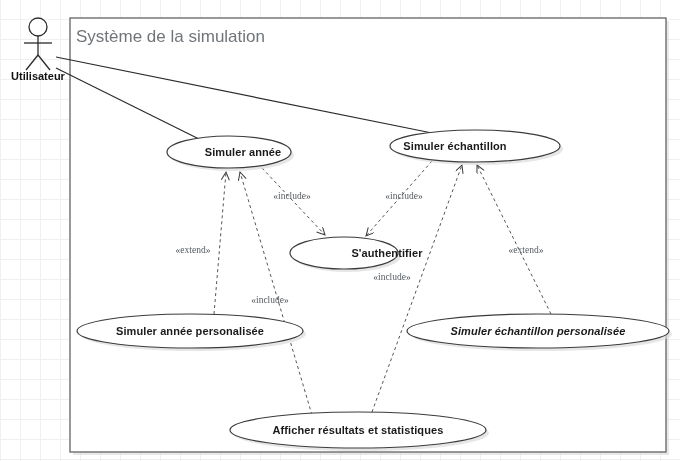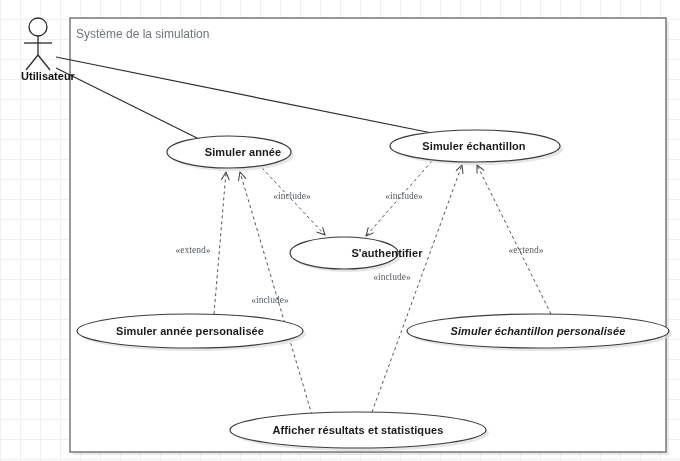--- a/index.html
+++ b/index.html
@@ -36,25 +36,24 @@
     transform:translate(-50%,-50%);
     font-family:Liberation Serif, serif;
   }
   .actor-label{
     position:absolute;
     font-weight:bold;
     font-size:11px;
     color:#111;
     white-space:nowrap;
     transform:translate(-50%,0);
-    padding-left:20px;
   }
   .sys-title{
     position:absolute;
-    font-size:12px;
+    font-size:17px;
     color:#70757a;
     white-space:nowrap;
   }
 </style>
 </head>
 <body>
 
 <div id="grid"></div>
 
 <svg id="canvas" viewBox="0 0 680 461">
@@ -115,21 +114,21 @@
     <ellipse cx="361" cy="433" rx="128" ry="18" fill="#dcdcdc" opacity="0.7"></ellipse>
     <ellipse cx="358" cy="430" rx="128" ry="18" fill="#ffffff" stroke="#3b3b3b" stroke-width="1.2"></ellipse>
   </g>
 </svg>
 
 <div class="sys-title" style="left:76px;top:27px;">Système de la simulation</div>
 
 <div class="actor-label" style="left:38px;top:70px;">Utilisateur</div>
 
 <div class="uc-label" style="left:229px;top:152px;margin-left:14px;">Simuler année</div>
-<div class="uc-label" style="left:474px;top:146px;">Simuler échantillon</div>
+<div class="uc-label" style="left:455px;top:146px;">Simuler échantillon</div>
 <div class="uc-label" style="left:344px;top:253px;margin-left:43px;">S'authentifier</div>
 <div class="uc-label" style="left:190px;top:331px;">Simuler année personalisée</div>
 <div class="uc-label" style="left:538px;top:331px;font-style:italic;">Simuler échantillon personalisée</div>
 <div class="uc-label" style="left:358px;top:430px;">Afficher résultats et statistiques</div>
 
 <div class="stereo" style="left:193px;top:250px;">«extend»</div>
 <div class="stereo" style="left:270px;top:300px;">«include»</div>
 <div class="stereo" style="left:292px;top:196px;">«include»</div>
 <div class="stereo" style="left:404px;top:196px;">«include»</div>
 <div class="stereo" style="left:392px;top:277px;">«include»</div>

